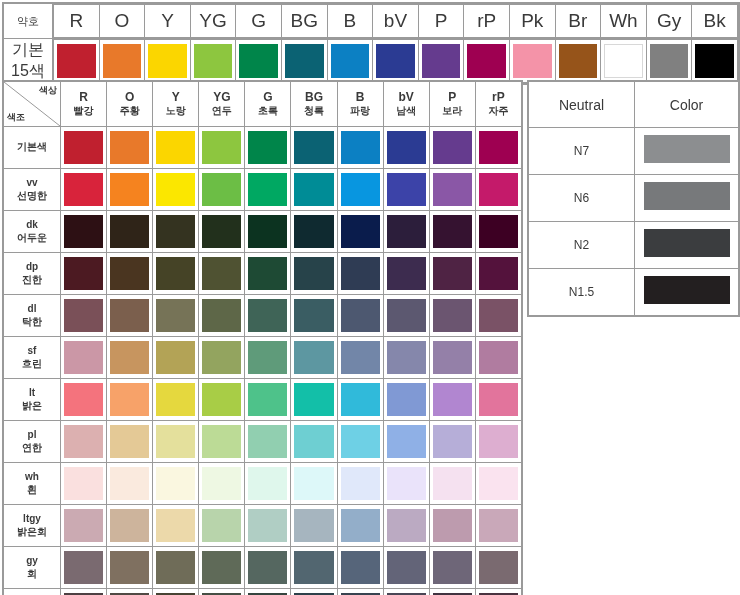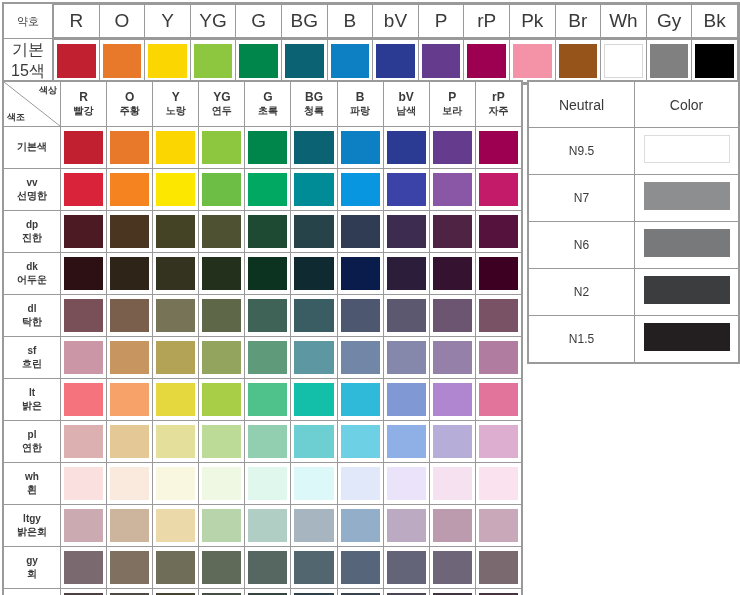--- a/index.html
+++ b/index.html
@@ -297,20 +297,56 @@
             </td>
             <td class="swcell">
               <span class="sw" style="background: rgb(138, 87, 166);"></span>
             </td>
             <td class="swcell">
               <span class="sw" style="background: rgb(196, 26, 106);"></span>
             </td>
           </tr>
           <tr>
             <th class="tone-head">
+              <span class="tone-code">dk</span>
+              <span class="tone-name">어두운</span>
+            </th>
+            <td class="swcell">
+              <span class="sw" style="background: rgb(45, 16, 20);"></span>
+            </td>
+            <td class="swcell">
+              <span class="sw" style="background: rgb(47, 36, 24);"></span>
+            </td>
+            <td class="swcell">
+              <span class="sw" style="background: rgb(52, 51, 32);"></span>
+            </td>
+            <td class="swcell">
+              <span class="sw" style="background: rgb(34, 48, 28);"></span>
+            </td>
+            <td class="swcell">
+              <span class="sw" style="background: rgb(12, 51, 32);"></span>
+            </td>
+            <td class="swcell">
+              <span class="sw" style="background: rgb(15, 42, 48);"></span>
+            </td>
+            <td class="swcell">
+              <span class="sw" style="background: rgb(10, 28, 76);"></span>
+            </td>
+            <td class="swcell">
+              <span class="sw" style="background: rgb(44, 30, 59);"></span>
+            </td>
+            <td class="swcell">
+              <span class="sw" style="background: rgb(53, 18, 48);"></span>
+            </td>
+            <td class="swcell">
+              <span class="sw" style="background: rgb(61, 0, 35);"></span>
+            </td>
+          </tr>
+          <tr>
+            <th class="tone-head">
               <span class="tone-code">dp</span>
               <span class="tone-name">진한</span>
             </th>
             <td class="swcell">
               <span class="sw" style="background: rgb(76, 26, 34);"></span>
             </td>
             <td class="swcell">
               <span class="sw" style="background: rgb(74, 53, 32);"></span>
             </td>
             <td class="swcell">
@@ -329,56 +365,20 @@
               <span class="sw" style="background: rgb(47, 60, 84);"></span>
             </td>
             <td class="swcell">
               <span class="sw" style="background: rgb(61, 44, 79);"></span>
             </td>
             <td class="swcell">
               <span class="sw" style="background: rgb(79, 35, 68);"></span>
             </td>
             <td class="swcell">
               <span class="sw" style="background: rgb(84, 18, 60);"></span>
-            </td>
-          </tr>
-          <tr>
-            <th class="tone-head">
-              <span class="tone-code">dk</span>
-              <span class="tone-name">어두운</span>
-            </th>
-            <td class="swcell">
-              <span class="sw" style="background: rgb(45, 16, 20);"></span>
-            </td>
-            <td class="swcell">
-              <span class="sw" style="background: rgb(47, 36, 24);"></span>
-            </td>
-            <td class="swcell">
-              <span class="sw" style="background: rgb(52, 51, 32);"></span>
-            </td>
-            <td class="swcell">
-              <span class="sw" style="background: rgb(34, 48, 28);"></span>
-            </td>
-            <td class="swcell">
-              <span class="sw" style="background: rgb(12, 51, 32);"></span>
-            </td>
-            <td class="swcell">
-              <span class="sw" style="background: rgb(15, 42, 48);"></span>
-            </td>
-            <td class="swcell">
-              <span class="sw" style="background: rgb(10, 28, 76);"></span>
-            </td>
-            <td class="swcell">
-              <span class="sw" style="background: rgb(44, 30, 59);"></span>
-            </td>
-            <td class="swcell">
-              <span class="sw" style="background: rgb(53, 18, 48);"></span>
-            </td>
-            <td class="swcell">
-              <span class="sw" style="background: rgb(61, 0, 35);"></span>
             </td>
           </tr>
           <tr>
             <th class="tone-head">
               <span class="tone-code">dl</span>
               <span class="tone-name">탁한</span>
             </th>
             <td class="swcell">
               <span class="sw" style="background: rgb(122, 80, 88);"></span>
             </td>
@@ -666,24 +666,20 @@
   <div class="neutral-wrap">
     <table class="neutral">
       <thead>
         <tr>
           <th class="n-head" style="width:105px">Neutral</th>
           <th class="n-head">Color</th>
         </tr>
       </thead>
       <tbody id="neutral-body">
           <tr>
-            <td class="n-lbl">N9.5</td>
-            <td class="n-cell"><span class="n-sw white" style="background: rgb(255, 255, 255);"></span></td>
-          </tr>
-          <tr>
             <td class="n-lbl">N7</td>
             <td class="n-cell"><span class="n-sw" style="background: rgb(140, 142, 144);"></span></td>
           </tr>
           <tr>
             <td class="n-lbl">N6</td>
             <td class="n-cell"><span class="n-sw" style="background: rgb(119, 121, 123);"></span></td>
           </tr>
           <tr>
             <td class="n-lbl">N2</td>
             <td class="n-cell"><span class="n-sw" style="background: rgb(59, 61, 63);"></span></td>

